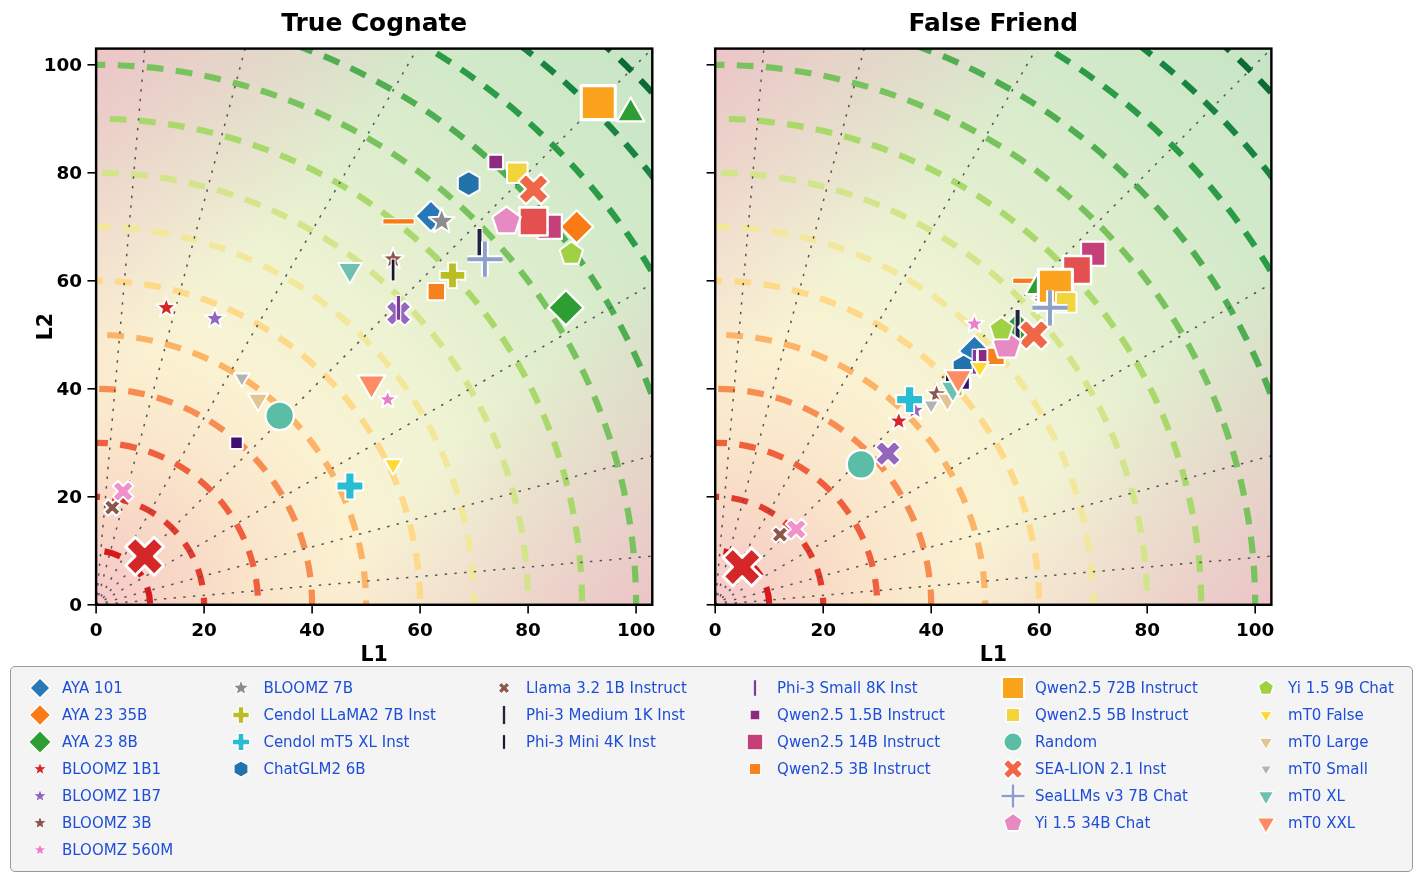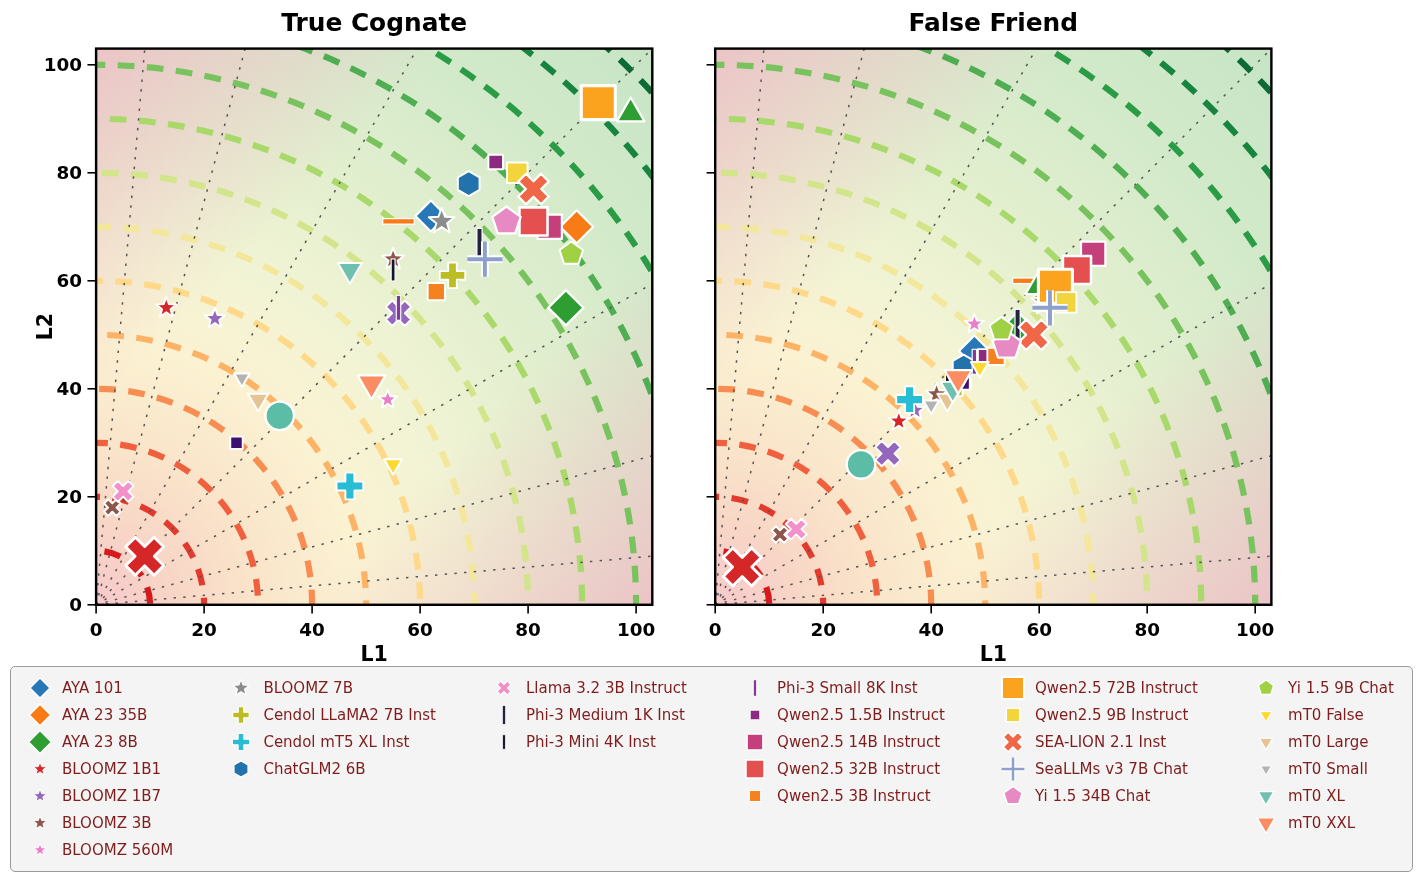--- a/index.html
+++ b/index.html
@@ -4,21 +4,21 @@
 <style>
   html,body{margin:0;padding:0;background:#fff;}
   body{width:1423px;height:884px;overflow:hidden;font-family:"DejaVu Sans",sans-serif;}
   .figure{width:1423px;height:884px;background:#fff;}
   .charts{display:flex;align-items:flex-start;padding-left:34px;gap:22px;}
   .chart svg{display:block;}
   svg text{font-family:"DejaVu Sans",sans-serif;fill:#000;}
   .legend{margin:2px 10px 0 10px;border:1.2px solid #9a9a9a;border-radius:5px;background:#f4f4f4;
           display:flex;justify-content:space-between;padding:8px 18px 8px 14px;box-sizing:border-box;}
   .lcol{display:flex;flex-direction:column;gap:1px;}
-  .litem{display:flex;align-items:center;gap:7px;height:26px;font-size:15px;color:#7f1d1d;white-space:nowrap;}
+  .litem{display:flex;align-items:center;gap:7px;height:26px;font-size:15px;color:#1d4ed8;white-space:nowrap;}
   .litem svg{flex:0 0 auto;}
 </style>
 </head>
 <body>
 
 <div class="figure">
   <div class="charts">
     <div class="chart">
       <svg id="plot0" viewBox="-11.5 -9 119 123" width="642.6">
           <defs>
@@ -460,23 +460,23 @@
         <div class="litem">
           <svg width="30" height="28" viewBox="0 0 30 28">
             <polygon points="15.00,5.88 22.03,9.94 22.03,18.06 15.00,22.12 7.97,18.06 7.97,9.94" fill="#2272ab" stroke="#fff" stroke-width="1.26" stroke-linejoin="round"></polygon>
           </svg>
           <span>ChatGLM2 6B</span>
         </div>
       </div>
       <div class="lcol">
         <div class="litem">
           <svg width="30" height="28" viewBox="0 0 30 28">
-            <polygon points="12.57,6.84 17.43,6.84 17.43,11.57 22.16,11.57 22.16,16.43 17.43,16.43 17.43,21.16 12.57,21.16 12.57,16.43 7.84,16.43 7.84,11.57 12.57,11.57" fill="#f291c9" stroke="#fff" stroke-width="1.04" stroke-linejoin="round" transform="rotate(45 15.00 14.00)"></polygon>
-          </svg>
-          <span>Llama 3.2 3B Instruct</span>
+            <polygon points="13.09,8.36 16.91,8.36 16.91,12.09 20.64,12.09 20.64,15.91 16.91,15.91 16.91,19.64 13.09,19.64 13.09,15.91 9.36,15.91 9.36,12.09 13.09,12.09" fill="#8c564b" stroke="#fff" stroke-width="0.82" stroke-linejoin="round" transform="rotate(45 15.00 14.00)"></polygon>
+          </svg>
+          <span>Llama 3.2 1B Instruct</span>
         </div>
         <div class="litem">
           <svg width="30" height="28" viewBox="0 0 30 28">
             <rect x="13.32" y="4.48" width="3.36" height="19.04" fill="#23233f" stroke="#fff" stroke-width="0.76"></rect>
           </svg>
           <span>Phi-3 Medium 1K Inst</span>
         </div>
         <div class="litem">
           <svg width="30" height="28" viewBox="0 0 30 28">
             <rect x="13.74" y="6.86" width="2.52" height="14.28" fill="#15152b" stroke="#fff" stroke-width="0.57"></rect>
@@ -498,43 +498,43 @@
           <span>Qwen2.5 1.5B Instruct</span>
         </div>
         <div class="litem">
           <svg width="30" height="28" viewBox="0 0 30 28">
             <rect x="7.13" y="6.13" width="15.75" height="15.75" fill="#c5407a" stroke="#fff" stroke-width="1.42" stroke-linejoin="round"></rect>
           </svg>
           <span>Qwen2.5 14B Instruct</span>
         </div>
         <div class="litem">
           <svg width="30" height="28" viewBox="0 0 30 28">
-            <rect x="5.90" y="4.90" width="18.20" height="18.20" fill="#e4504f" stroke="#fff" stroke-width="1.64" stroke-linejoin="round"></rect>
-          </svg>
-          <span>Qwen2.5 32B Instruct</span>
-        </div>
-        <div class="litem">
-          <svg width="30" height="28" viewBox="0 0 30 28">
             <rect x="9.40" y="8.40" width="11.20" height="11.20" fill="#f6821f" stroke="#fff" stroke-width="1.01" stroke-linejoin="round"></rect>
           </svg>
           <span>Qwen2.5 3B Instruct</span>
         </div>
       </div>
       <div class="lcol">
         <div class="litem">
           <svg width="30" height="28" viewBox="0 0 30 28">
             <rect x="3.97" y="2.97" width="22.05" height="22.05" fill="#fba31e" stroke="#fff" stroke-width="1.98" stroke-linejoin="round"></rect>
           </svg>
           <span>Qwen2.5 72B Instruct</span>
         </div>
         <div class="litem">
           <svg width="30" height="28" viewBox="0 0 30 28">
             <rect x="8.35" y="7.35" width="13.30" height="13.30" fill="#f2d53d" stroke="#fff" stroke-width="1.20" stroke-linejoin="round"></rect>
           </svg>
-          <span>Qwen2.5 9B Instruct</span>
+          <span>Qwen2.5 5B Instruct</span>
+        </div>
+        <div class="litem">
+          <svg width="30" height="28" viewBox="0 0 30 28">
+            <circle cx="15.00" cy="14.00" r="9.24" fill="#5cbda6" stroke="#fff" stroke-width="1.51" stroke-linejoin="round"></circle>
+          </svg>
+          <span>Random</span>
         </div>
         <div class="litem">
           <svg width="30" height="28" viewBox="0 0 30 28">
             <polygon points="11.47,3.58 18.53,3.58 18.53,10.47 25.42,10.47 25.42,17.53 18.53,17.53 18.53,24.42 11.47,24.42 11.47,17.53 4.58,17.53 4.58,10.47 11.47,10.47" fill="#ef6747" stroke="#fff" stroke-width="1.51" stroke-linejoin="round" transform="rotate(45 15.00 14.00)"></polygon>
           </svg>
           <span>SEA-LION 2.1 Inst</span>
         </div>
         <div class="litem">
           <svg width="30" height="28" viewBox="0 0 30 28">
             <path d="M 3.58 14.00 H 26.42 M 15.00 2.58 V 25.42" fill="none" stroke="#fff" stroke-width="5.04"></path>

